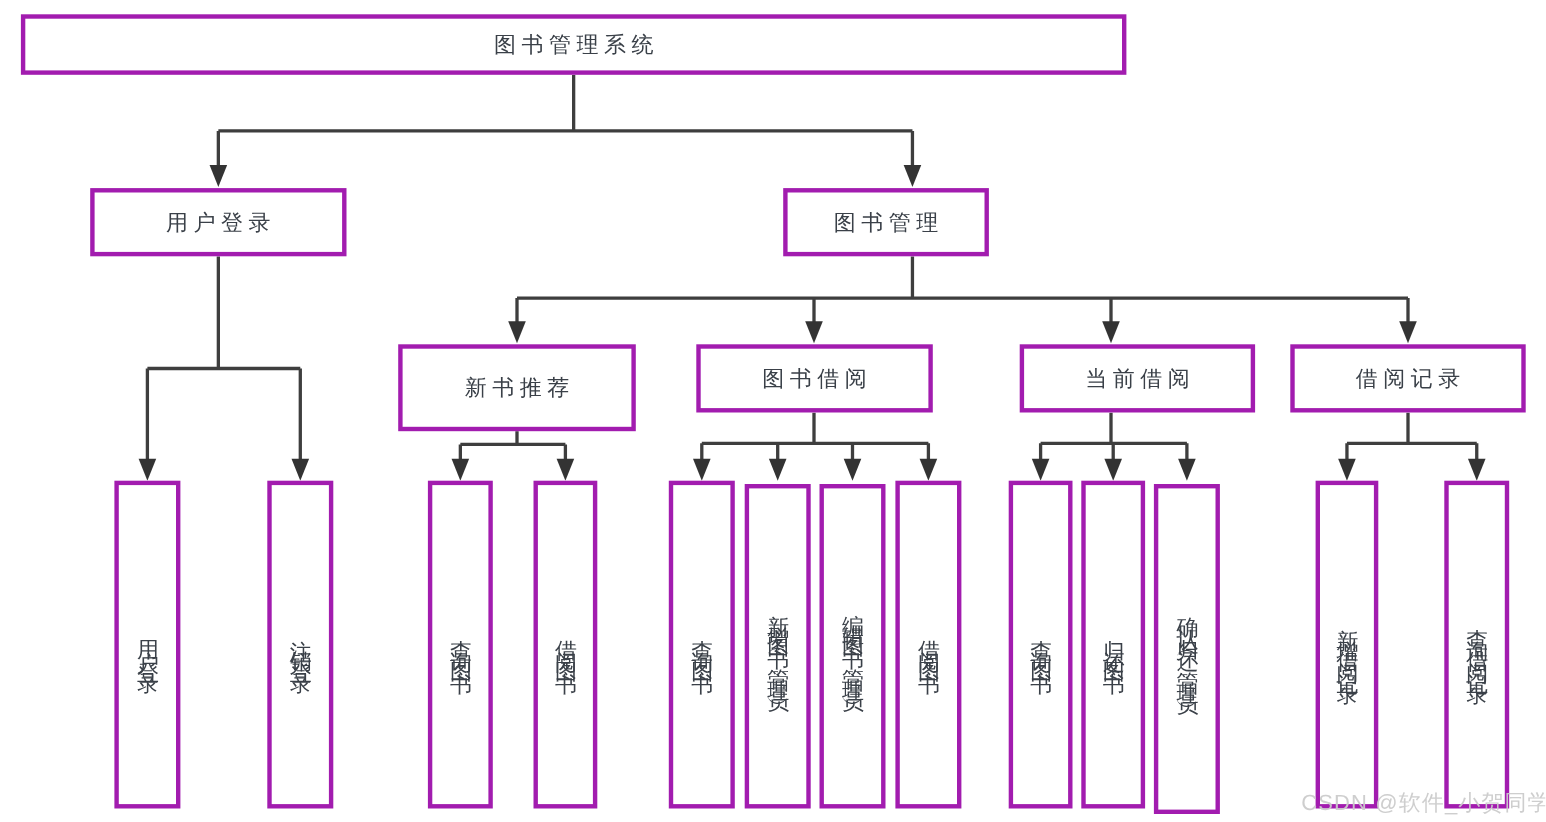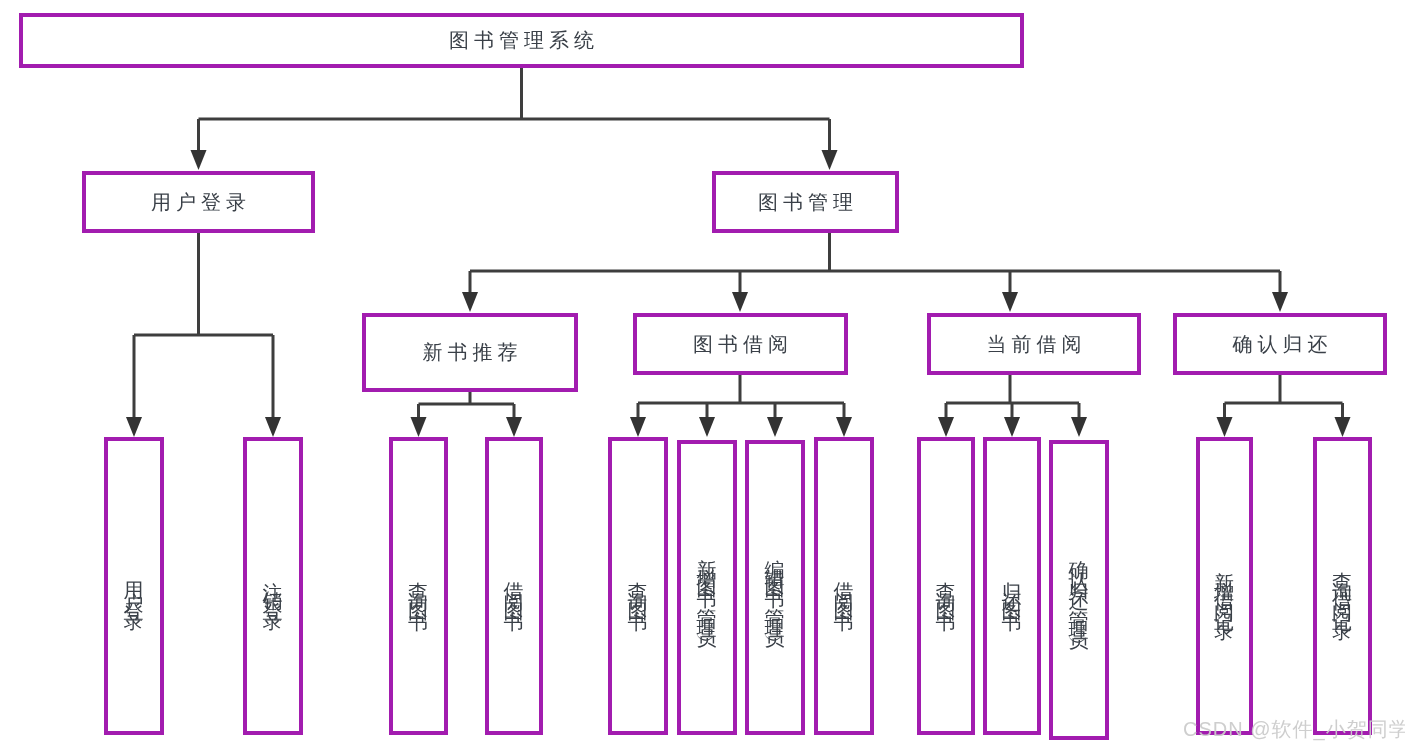--- a/index.html
+++ b/index.html
@@ -112,21 +112,21 @@
   </svg>
 
   <div class="box" style="left:19px; top:13px; width:1005px; height:55px;">图书管理系统</div>
 
   <div class="box" style="left:82px; top:171px; width:233px; height:62px;">用户登录</div>
   <div class="box" style="left:712px; top:171px; width:187px; height:62px;">图书管理</div>
 
   <div class="box" style="left:362px; top:313px; width:216px; height:79px;">新书推荐</div>
   <div class="box" style="left:633px; top:313px; width:215px; height:62px;">图书借阅</div>
   <div class="box" style="left:903px; top:313px; width:214px; height:62px;margin-left:24px;">当前借阅</div>
-  <div class="box" style="left:1173px; top:313px; width:214px; height:62px;">确认归还</div>
+  <div class="box" style="left:1173px; top:313px; width:214px; height:62px;">借阅记录</div>
 
   <div class="box vbox" style="left:104px; top:437px; width:60px; height:298px;">用户登录</div>
   <div class="box vbox" style="left:243px; top:437px; width:60px; height:298px;">注销登录</div>
 
   <div class="box vbox" style="left:389px; top:437px; width:59px; height:298px;">查询图书</div>
   <div class="box vbox" style="left:485px; top:437px; width:58px; height:298px;">借阅图书</div>
 
   <div class="box vbox" style="left:608px; top:437px; width:60px; height:298px;">查询图书</div>
   <div class="box vbox" style="left:677px; top:440px; width:60px; height:295px;">新增图书（管理员）</div>
   <div class="box vbox" style="left:745px; top:440px; width:60px; height:295px;">编辑图书（管理员）</div>

